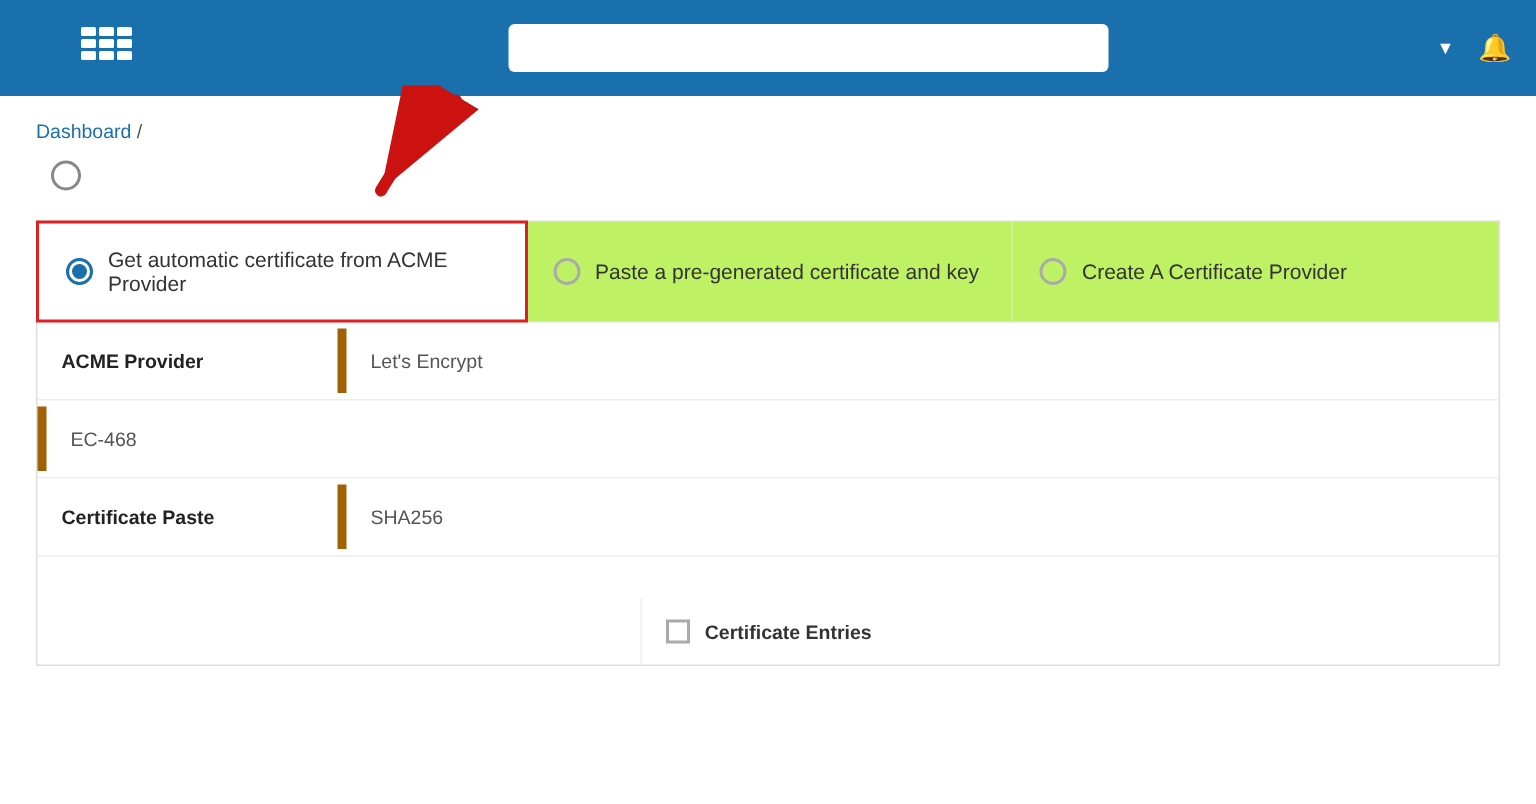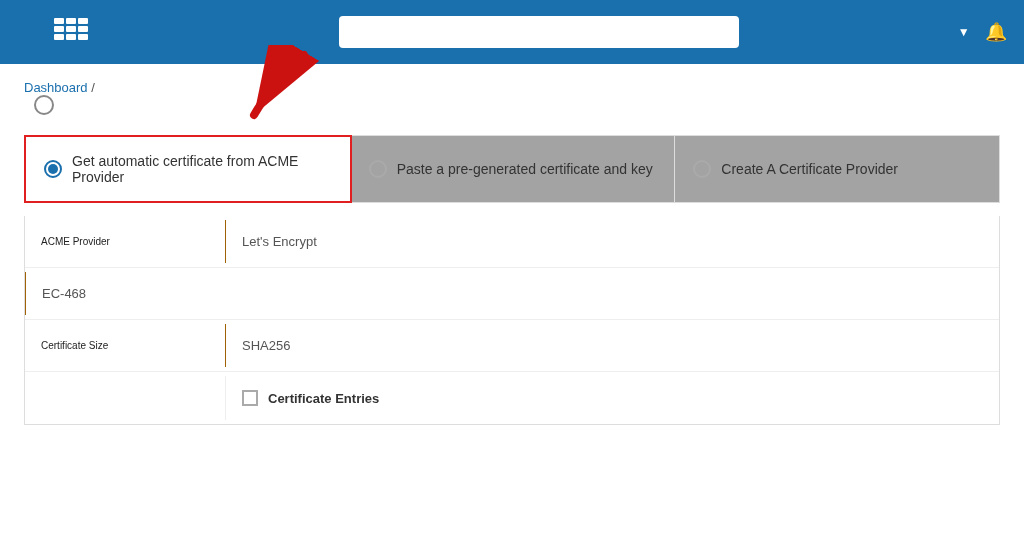--- a/index.html
+++ b/index.html
@@ -84,20 +84,21 @@
     
     .content {
       background: white;
       padding: 16px 24px;
       min-height: calc(100vh - 64px);
     }
 
     
     .breadcrumb {
       font-size: 13px;
+      margin-bottom: 12px;
       color: #555;
     }
     .breadcrumb a {
       color: #1a6fad;
       text-decoration: none;
     }
     .breadcrumb span { color: #555; }
 
     
     .page-title {
@@ -121,32 +122,32 @@
       justify-content: center;
       font-size: 13px;
       color: #888;
       cursor: pointer;
     }
 
     
     .options-row {
       display: flex;
       border: 1px solid #ddd;
-      margin-bottom: 13px;
+      margin-bottom: 0;
       position: relative;
     }
     .option-tab {
       flex: 1;
       display: flex;
       align-items: center;
       gap: 10px;
       padding: 16px 18px;
       border-right: 1px solid #ddd;
       cursor: pointer;
-      background: #a3a3a3;
+      background: #bef264;
       font-size: 14px;
       color: #333;
     }
     .option-tab:last-child { border-right: none; }
     .option-tab.active {
       border: 2px solid #e02020;
       background: white;
       margin: -1px;
       position: relative;
       z-index: 2;
@@ -178,35 +179,35 @@
       border: 1px solid #ddd;
       border-top: none;
     }
     .form-row {
       display: flex;
       align-items: center;
       border-bottom: 1px solid #eee;
       padding: 0;
       min-height: 52px;
     }
-    .form-row:last-child { border-bottom: none; }
+    .form-row:last-child { border-bottom: none; flex-direction: column; }
     .form-label {
       width: 200px;
       padding: 14px 16px;
-      font-weight: 400;
+      font-weight: 700;
       color: #222;
-      font-size: 10px;
+      font-size: 13px;
       flex-shrink: 0;
     }
     .form-value {
       flex: 1;
       padding: 14px 16px;
       color: #555;
       font-size: 13px;
-      border-left: 1px solid #a16207;
+      border-left: 6px solid #a16207;
     }
     .form-value-checkbox {
       flex: 1;
       padding: 14px 16px;
       border-left: 1px solid #eee;
       display: flex;
       align-items: center;
       gap: 10px;
     }
     .checkbox-box {
@@ -312,21 +313,21 @@
 
   <div class="form-section" id="form-section">
   <div class="form-row">
         <div class="form-label">ACME Provider</div>
         <div class="form-value">Let's Encrypt</div>
       </div>
       <div class="form-row">
         <div class="form-value">EC-468</div>
       </div>
       <div class="form-row">
-        <div class="form-label">Certificate Size</div>
+        <div class="form-label">Certificate Paste</div>
         <div class="form-value">SHA256</div>
       </div>
       <div class="form-row">
         <div class="form-label"></div>
         <div class="form-value-checkbox">
           <div class="checkbox-box"></div>
           <span class="cert-entries-label">Certificate Entries</span>
         </div>
       </div>
     </div>

